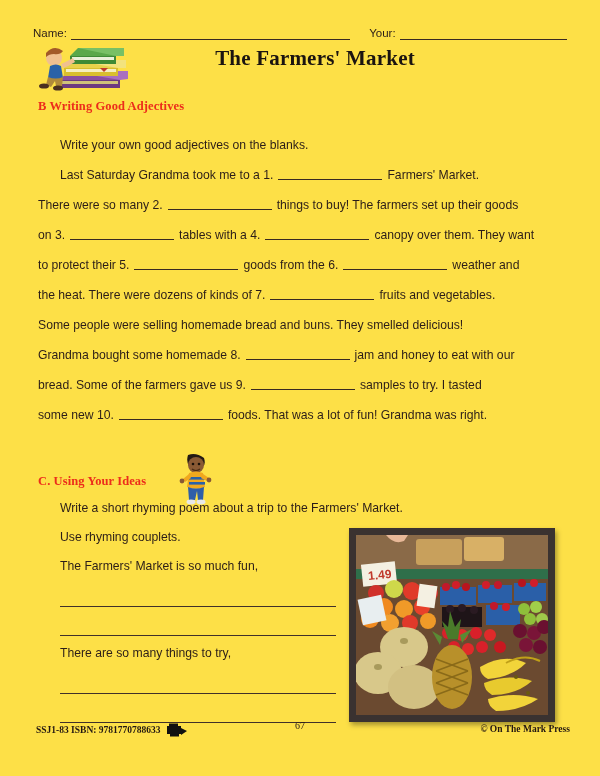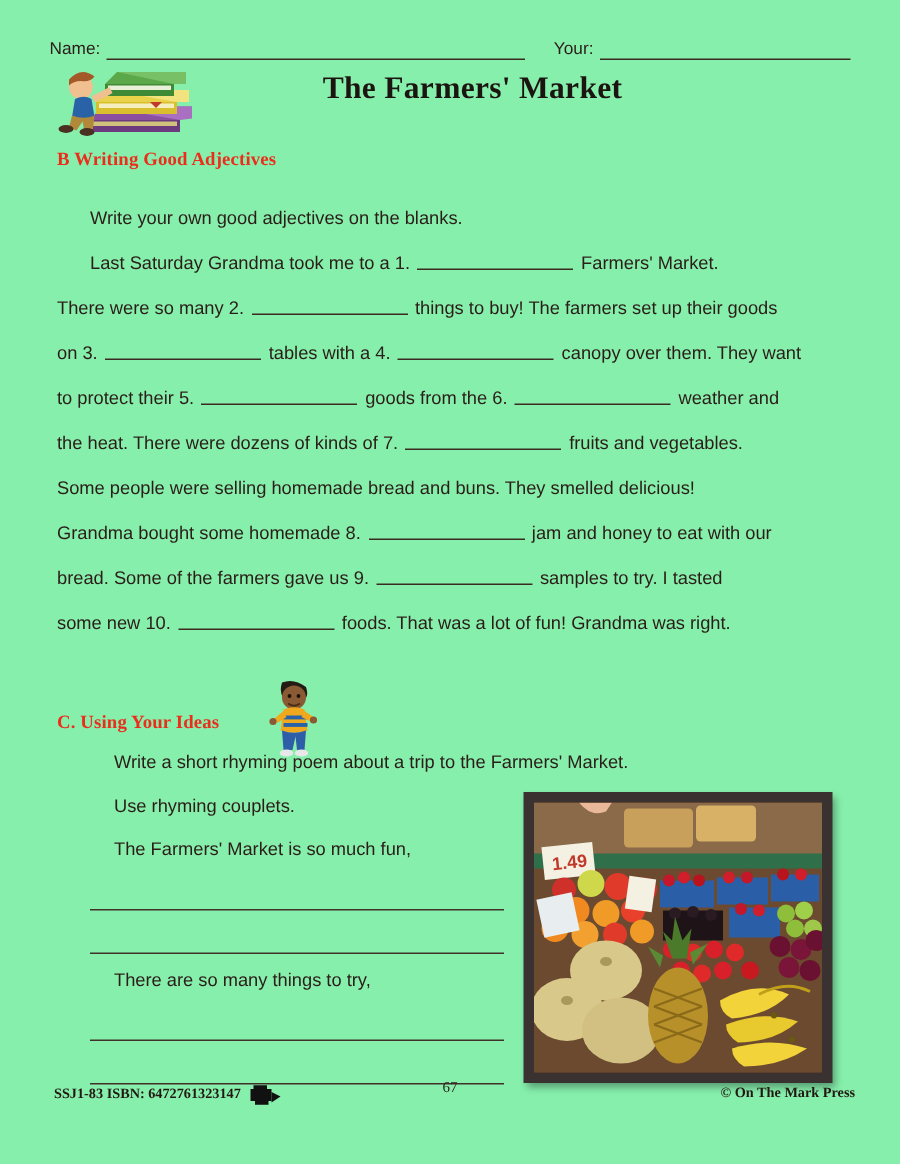--- a/index.html
+++ b/index.html
@@ -12,21 +12,21 @@
     height: 776px;
     position: relative;
     overflow: hidden;
     font-family: "Liberation Sans", sans-serif;
     color: #2b1d18;
   }
 
   .page {
     position: absolute;
     inset: 0;
-    background: #86efac;
+    background: #fde047;
   }
 
   
   .namedate {
     position: absolute;
     left: 33px;
     top: 22px;
     width: 534px;
     height: 18px;
     display: flex;
@@ -126,21 +126,20 @@
     left: 60px;
     top: 500px;
     width: 330px;
   }
   .cline {
     font-size: 12.2px;
     line-height: 16px;
     color: #2b1d18;
     white-space: nowrap;
     height: 29px;
-    margin-left: 16px;
   }
   .writeline {
     height: 29px;
     position: relative;
   }
   .writeline::after {
     content: "";
     position: absolute;
     left: 0;
     bottom: 9px;
@@ -395,21 +394,21 @@
           <path d="M132 164 q26 -8 50 0 q-18 12 -42 12 q-8 -5 -8 -12z" fill="#f2d43a"></path>
           <path d="M150 128 q18 -10 34 -2" stroke="#c0a018" stroke-width="2" fill="none"></path>
           <circle cx="160" cy="142" r="2" fill="#6a5a10"></circle>
           <circle cx="172" cy="158" r="2" fill="#6a5a10"></circle>
         </g>
       </svg>
     </div>
   </div>
 
   <div class="footer-left">
-    <span>SSJ1-83  ISBN: 6472761323147</span>
+    <span>SSJ1-83  ISBN: 9781770788633</span>
     <svg width="22" height="14" viewBox="0 0 22 14">
       <rect x="1" y="3" width="14" height="8" fill="#111111"></rect>
       <rect x="3" y="0.5" width="9" height="3" fill="#111111"></rect>
       <path d="M15 5 l6 3 -6 4z" fill="#111111"></path>
       <rect x="4" y="11" width="9" height="2.5" fill="#111111"></rect>
     </svg>
   </div>
   <div class="footer-page">67</div>
   <div class="footer-right">© On The Mark Press</div>
 

